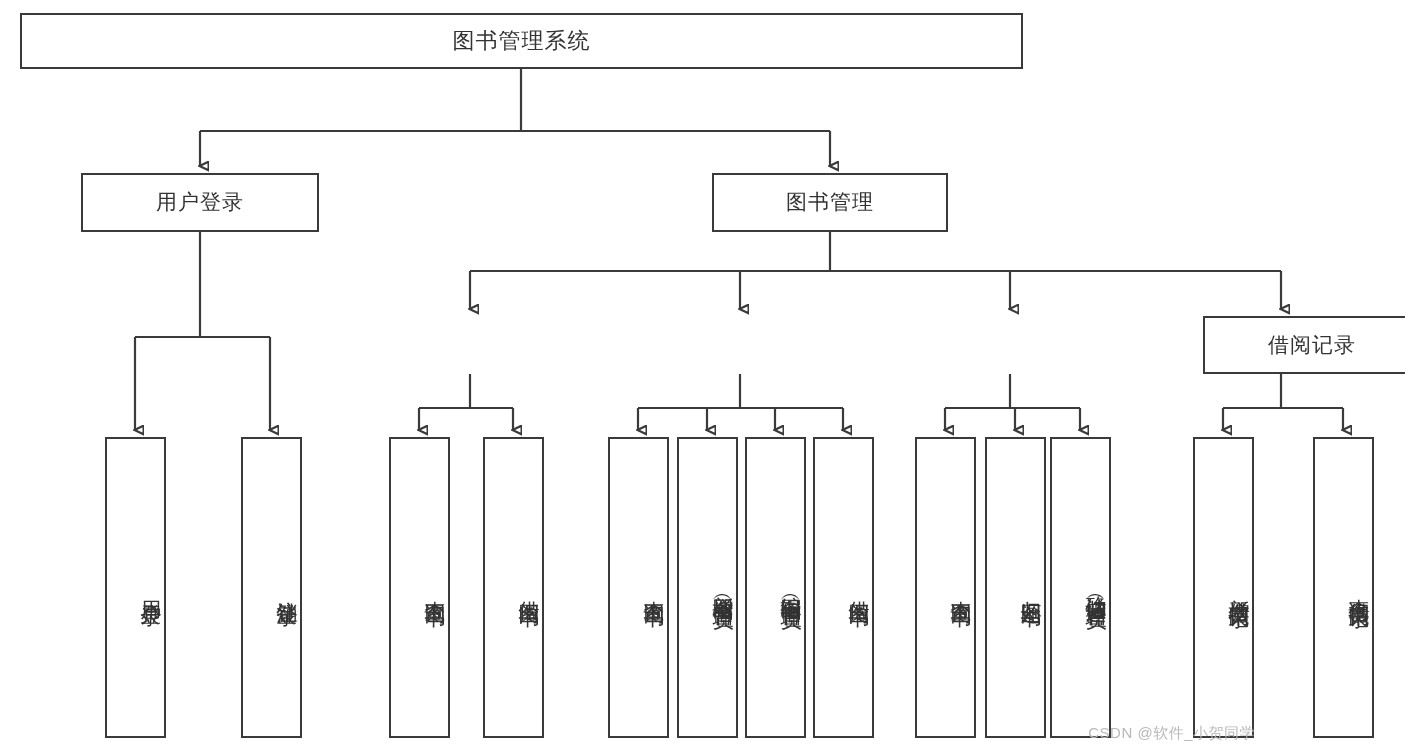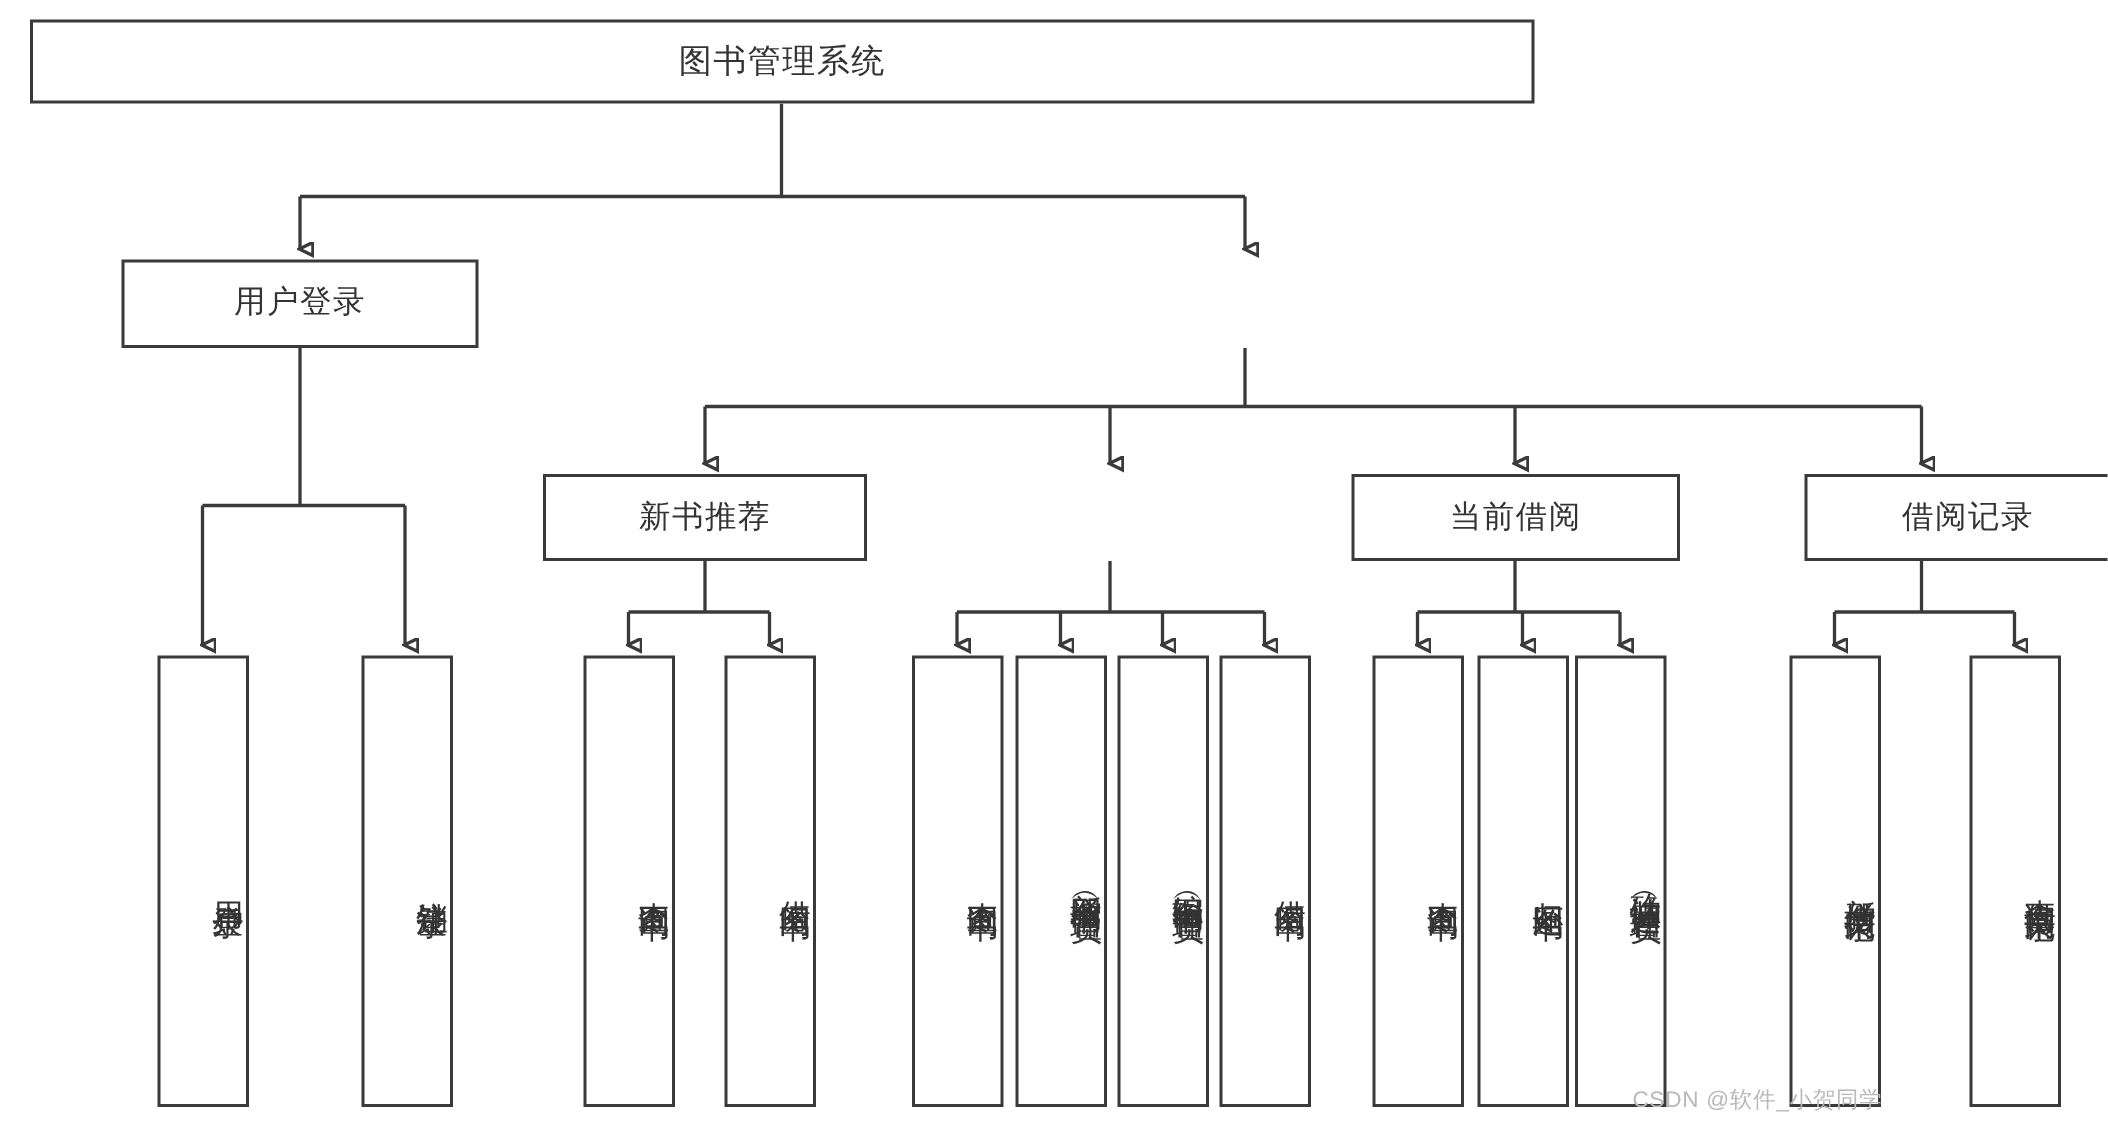--- a/index.html
+++ b/index.html
@@ -117,29 +117,26 @@
   </svg>
 
   <div class="node h root" style="left:20px;top:13px;width:1003px;height:56px;">
     <span>图书管理系统</span>
   </div>
 
   <div class="node h" style="left:81px;top:173px;width:238px;height:59px;">
     <span>用户登录</span>
   </div>
 
-
-  <div class="node h" style="left:362px;top:316px;width:216px;height:58px;">
-    <span>新书推荐</span>
+  <div class="node h" style="left:712px;top:173px;width:236px;height:59px;">
+    <span>图书管理</span>
   </div>
 
 
-  <div class="node h" style="left:901px;top:316px;width:219px;height:58px;">
-    <span>当前借阅</span>
-  </div>
+
 
   <div class="node h" style="left:1171px;top:316px;width:218px;height:58px;margin-left:32px;">
     <span>借阅记录</span>
   </div>
 
   <div class="node v" style="left:105px;top:437px;width:61px;height:301px;">
     <span class="vtext">用户登录</span>
   </div>
   <div class="node v" style="left:241px;top:437px;width:61px;height:301px;">
     <span class="vtext">注销登录</span>

